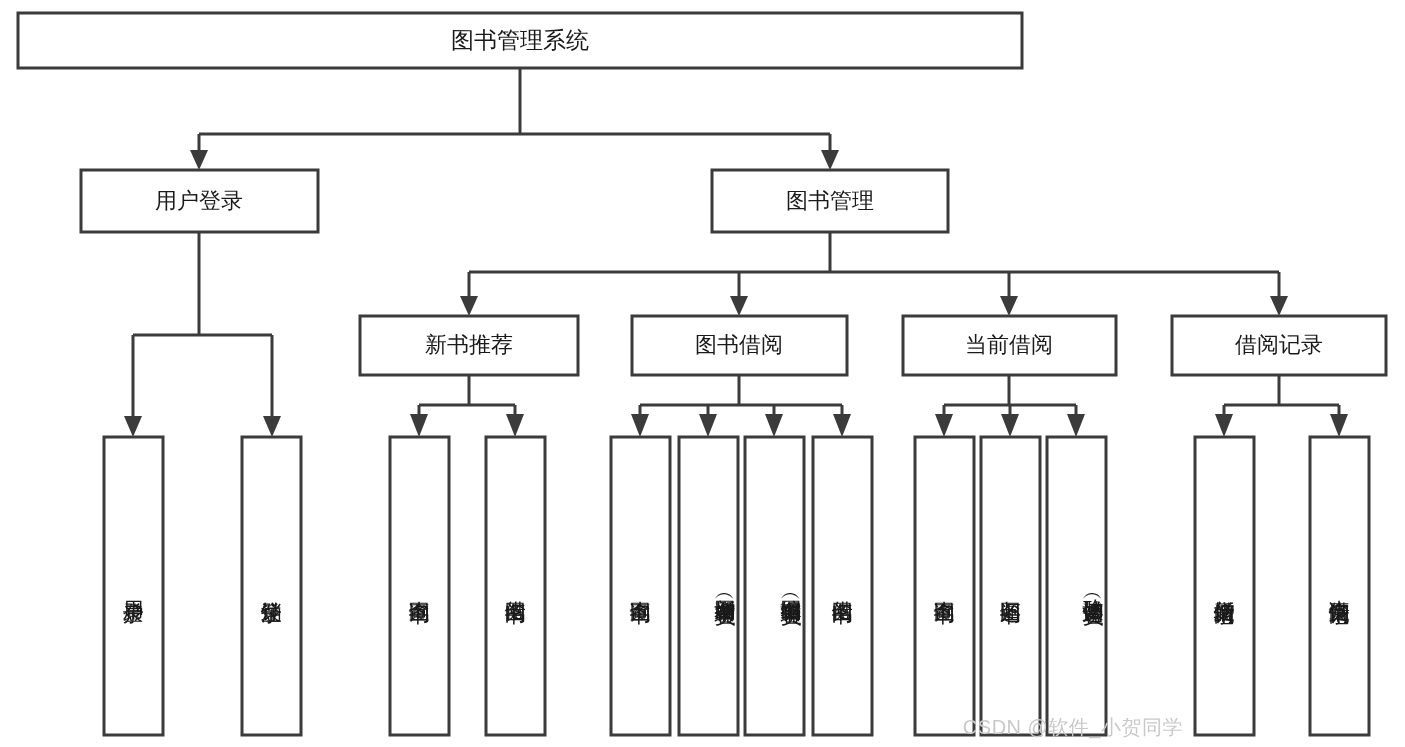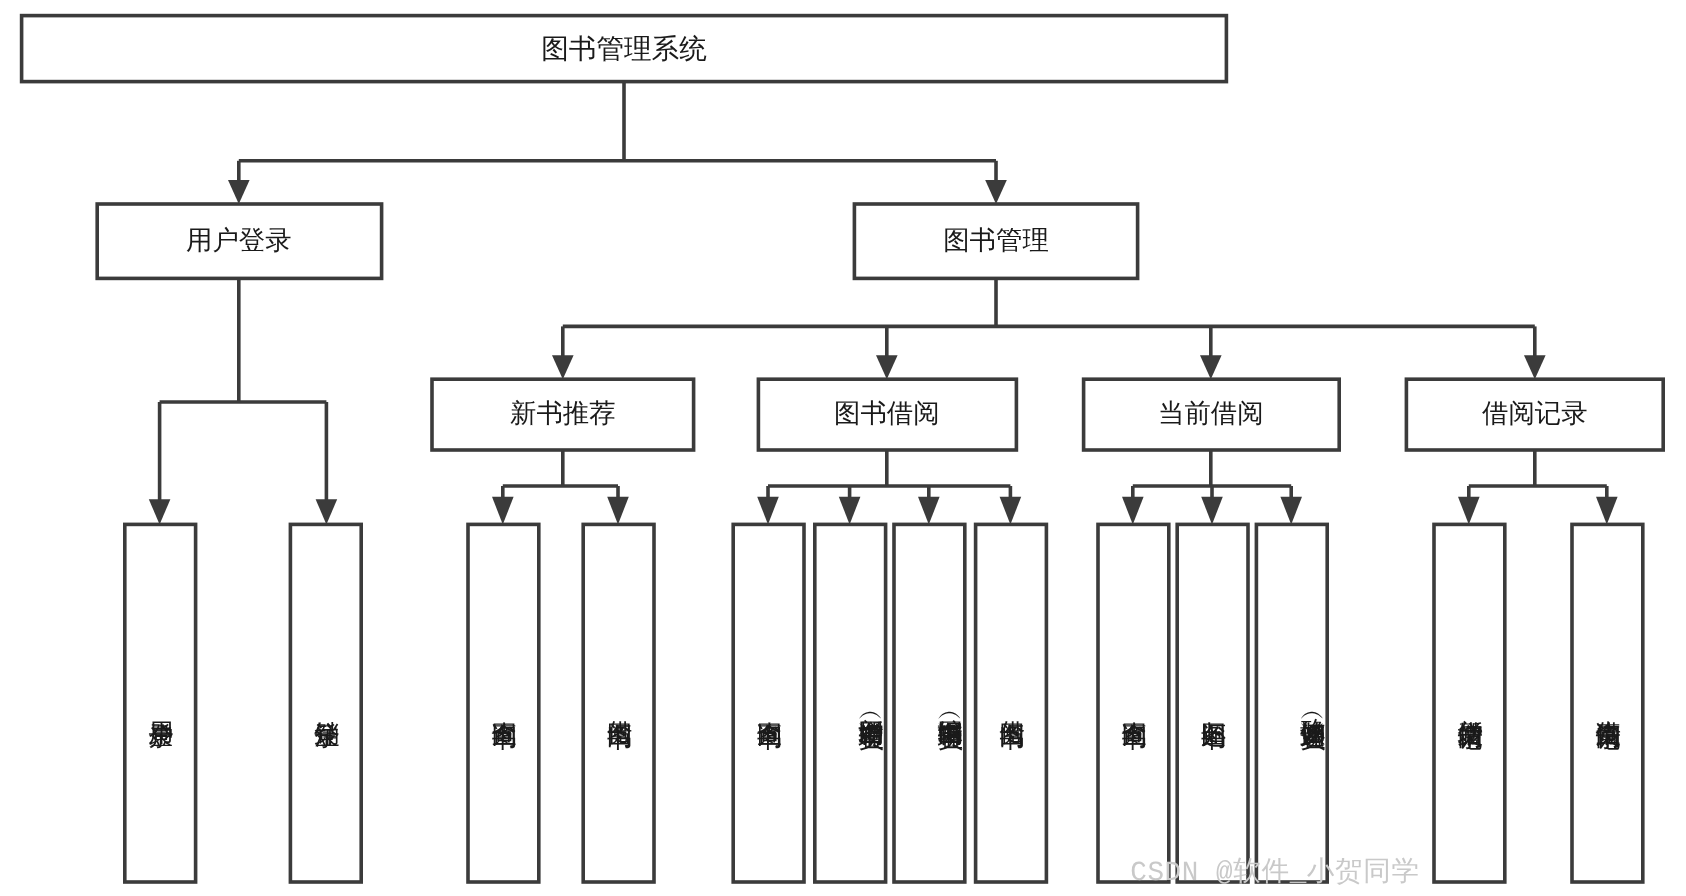--- a/index.html
+++ b/index.html
@@ -67,22 +67,22 @@
     white-space: nowrap;
     display: flex;
     align-items: center;
     justify-content: center;
     pointer-events: none;
   }
   .watermark {
     position: absolute;
     right: 12px;
     bottom: 6px;
-    font-family: Liberation Mono, monospace;
-    font-size: 23px;
+    font-family: Liberation Sans, sans-serif;
+    font-size: 20px;
     color: #c9c9c9;
     letter-spacing: 0.5px;
     white-space: nowrap;
   }
 </style>
 </head>
 <body>
 
 <div id="diagram-root">
 

